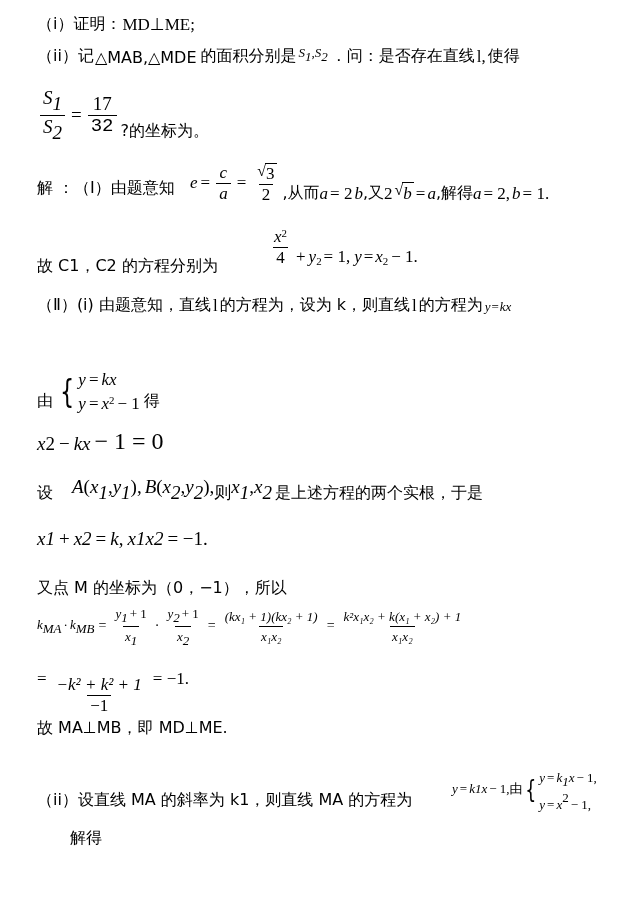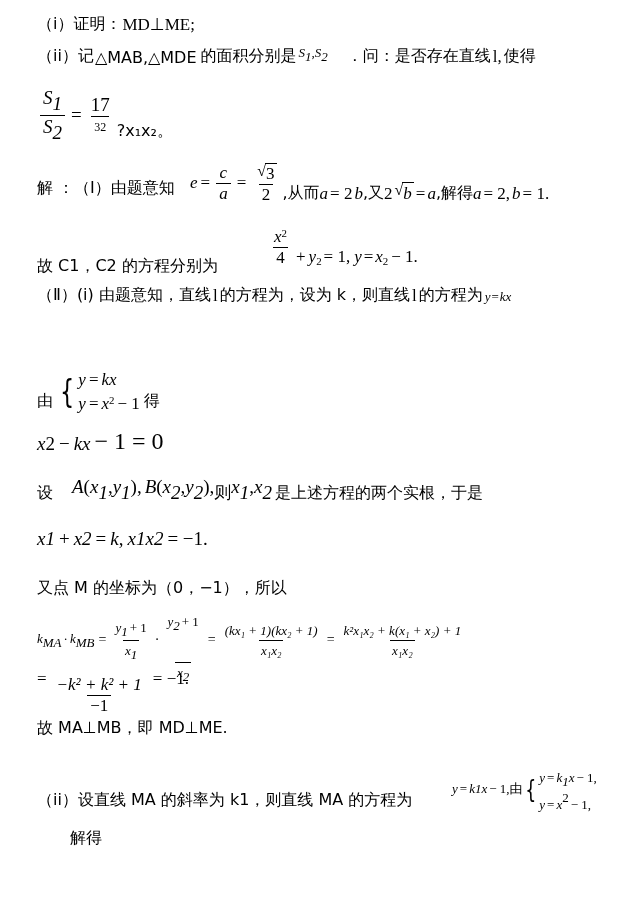--- a/index.html
+++ b/index.html
@@ -133,36 +133,36 @@
     <span class="mathr" style="margin-left:1px;">MD⊥ME;</span>
   </div>
 
   <div class="pos line" style="left:37px; top:45px;">
     <span class="cn">（ii）记</span>
     <span class="cn" style="margin-left:1px;">△MAB,△MDE</span>
     <span class="cn" style="margin-left:4px;">的面积分别是</span>
     <span class="inlineblk" style="margin-left:2px; position:relative; top:-2px;">
       <span class="mathi small">S</span><span class="mathi small sub">1</span><span class="mathr" style="font-size:13px;">,</span><span class="mathi small">S</span><span class="mathi small sub">2</span>
     </span>
-    <span class="cn" style="margin-left:19px;">．问：是否存在直线</span>
+    <span class="cn" style="margin-left:3px;">．问：是否存在直线</span>
     <span class="mathr" style="margin-left:2px;">l,</span>
     <span class="cn" style="margin-left:2px;">使得</span>
   </div>
 
   <div class="pos line" style="left:37px; top:88px; align-items:center;">
     <span class="frac" style="top:0;">
       <span class="num"><span class="mathi big">S</span><span class="mathi big sub">1</span></span>
       <span class="den"><span class="mathi big">S</span><span class="mathi big sub">2</span></span>
     </span>
     <span class="mathr" style="font-size:19px; margin:0 3px;">=</span>
     <span class="frac" style="top:0;">
       <span class="num"><span class="mathr" style="font-size:19px;">17</span></span>
-      <span class="den"><span class="mathr" style="font-size:12px;">32</span></span>
-    </span>
-    <span class="cn" style="align-self:flex-end; margin-left:1px;">?x₁x₂。</span>
+      <span class="den"><span class="mathr" style="font-size:19px;font-family:Liberation Mono, monospace;">32</span></span>
+    </span>
+    <span class="cn" style="align-self:flex-end; margin-left:1px;">?的坐标为。</span>
   </div>
 
   <div class="pos line" style="left:37px; top:178px; align-items:flex-end;">
     <span class="cn" style="align-self:flex-end;">解 ：（Ⅰ）由题意知</span>
   </div>
   <div class="pos line" style="left:190px; top:163px; align-items:center;">
     <span class="mathi">e</span>
     <span class="mathr" style="margin:0 3px;">=</span>
     <span class="frac" style="top:0;">
       <span class="num"><span class="mathi">c</span></span>
@@ -209,21 +209,21 @@
     <span class="mathi" style="align-self:flex-end;">y</span>
       <span class="mathi supr" style="align-self:flex-end;">2</span>
     <span class="mathr" style="align-self:flex-end; margin:0 2px;">= 1,</span>
     <span class="mathi" style="align-self:flex-end; margin-left:2px;">y</span>
     <span class="mathr" style="align-self:flex-end; margin:0 2px;">=</span>
     <span class="mathi" style="align-self:flex-end;">x</span>
       <span class="mathi supr" style="align-self:flex-end;">2</span>
     <span class="mathr" style="align-self:flex-end; margin-left:3px;">− 1.</span>
   </div>
 
-  <div class="pos line" style="left:37px; top:285px;">
+  <div class="pos line" style="left:37px; top:295px;">
     <span class="cn">（Ⅱ）(i) 由题意知，直线</span>
     <span class="mathr" style="margin:0 2px;">l</span>
     <span class="cn">的方程为，设为 k，则直线</span>
     <span class="mathr" style="margin:0 2px;">l</span>
     <span class="cn">的方程为</span>
     <span class="inlineblk" style="margin-left:2px; position:relative; top:-1px;">
       <span class="mathi small">y</span><span class="mathr" style="font-size:13px; margin:0 1px;">=</span><span class="mathi small">kx</span>
     </span>
   </div>
 
@@ -286,21 +286,21 @@
   <div class="pos line" style="left:37px; top:605px; align-items:center;">
     <span class="inlineblk">
       <span class="mathi small">k</span><span class="mathi small sub">MA</span><span class="mathr" style="font-size:13px; margin:0 2px;">·</span><span class="mathi small">k</span><span class="mathi small sub">MB</span>
     </span>
     <span class="mathr" style="font-size:14px; margin:0 4px;">=</span>
     <span class="frac tight" style="top:0;">
       <span class="num"><span class="mathi small">y</span><span class="mathi small sub">1</span><span class="mathr" style="font-size:13px; margin-left:2px;">+ 1</span></span>
       <span class="den"><span class="mathi small">x</span><span class="mathi small sub">1</span></span>
     </span>
     <span class="mathr" style="font-size:14px; margin:0 3px;">·</span>
-    <span class="frac tight" style="top:8px;gap:28px;">
+    <span class="frac tight" style="top:0;">
       <span class="num"><span class="mathi small">y</span><span class="mathi small sub">2</span><span class="mathr" style="font-size:13px; margin-left:2px;">+ 1</span></span>
       <span class="den"><span class="mathi small">x</span><span class="mathi small sub">2</span></span>
     </span>
     <span class="mathr" style="font-size:14px; margin:0 4px;">=</span>
     <span class="frac tight" style="top:0;">
       <span class="num"><span class="mathi small">(kx₁ + 1)(kx₂ + 1)</span></span>
       <span class="den"><span class="mathi small">x₁x₂</span></span>
     </span>
     <span class="mathr" style="font-size:14px; margin:0 4px;">=</span>
     <span class="frac tight" style="top:0;">

